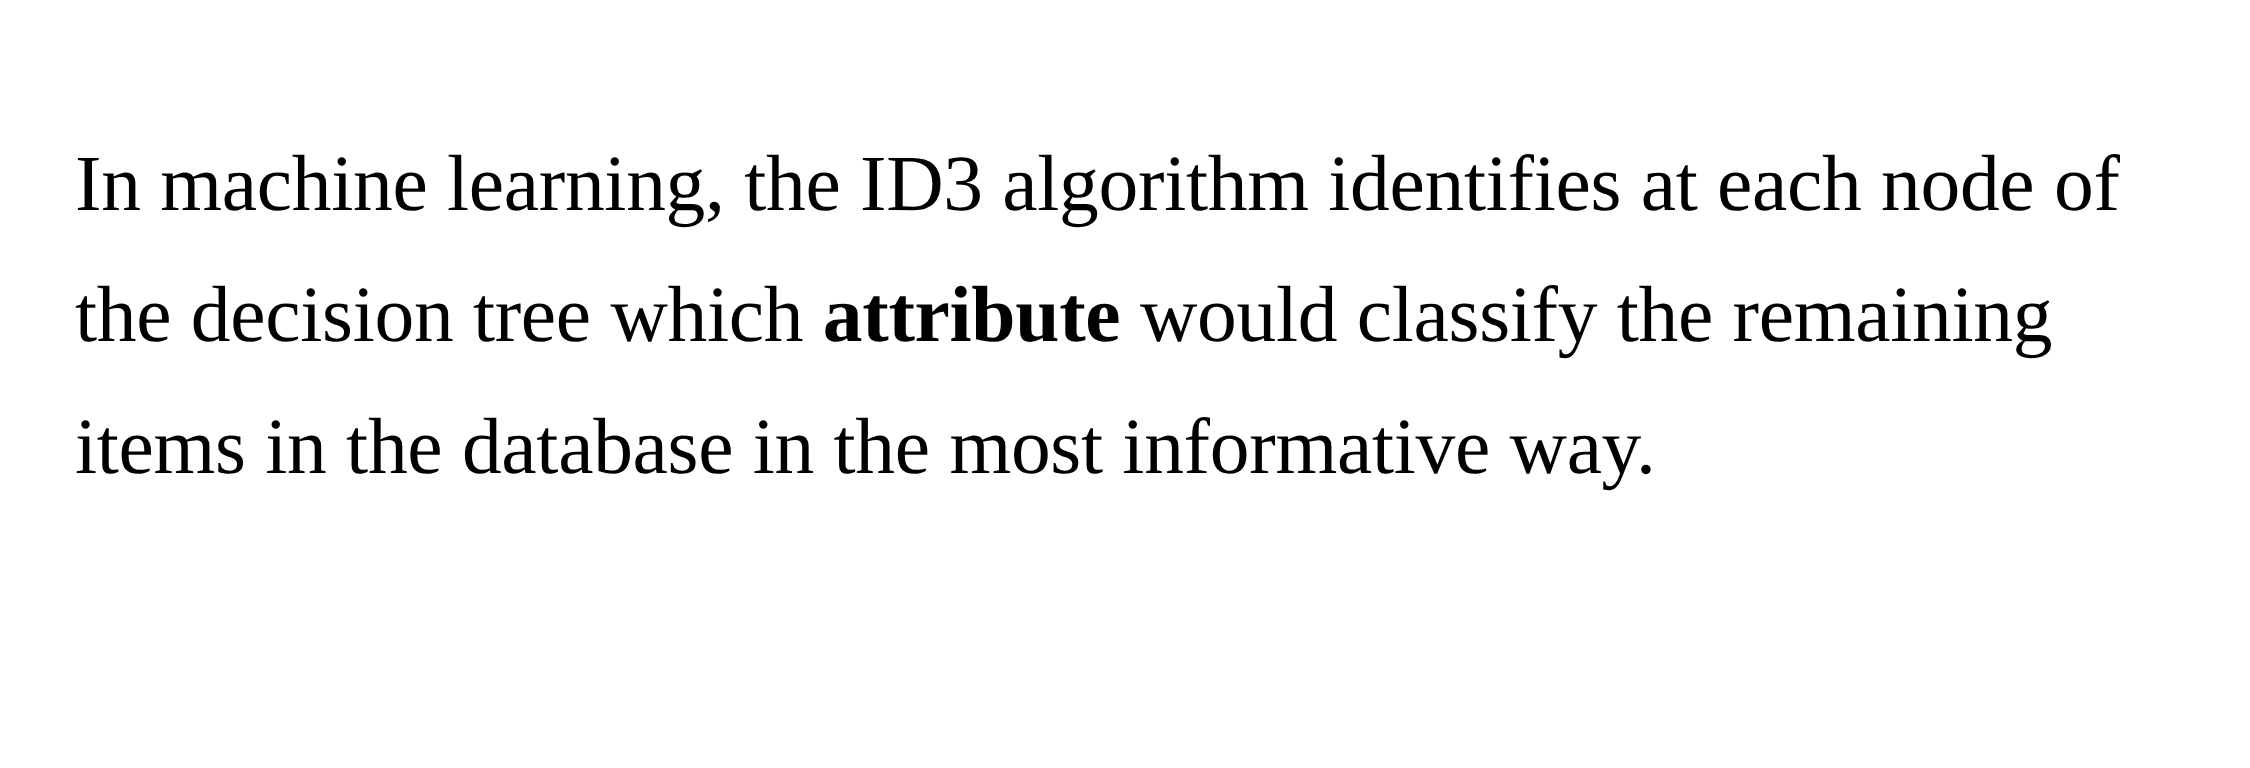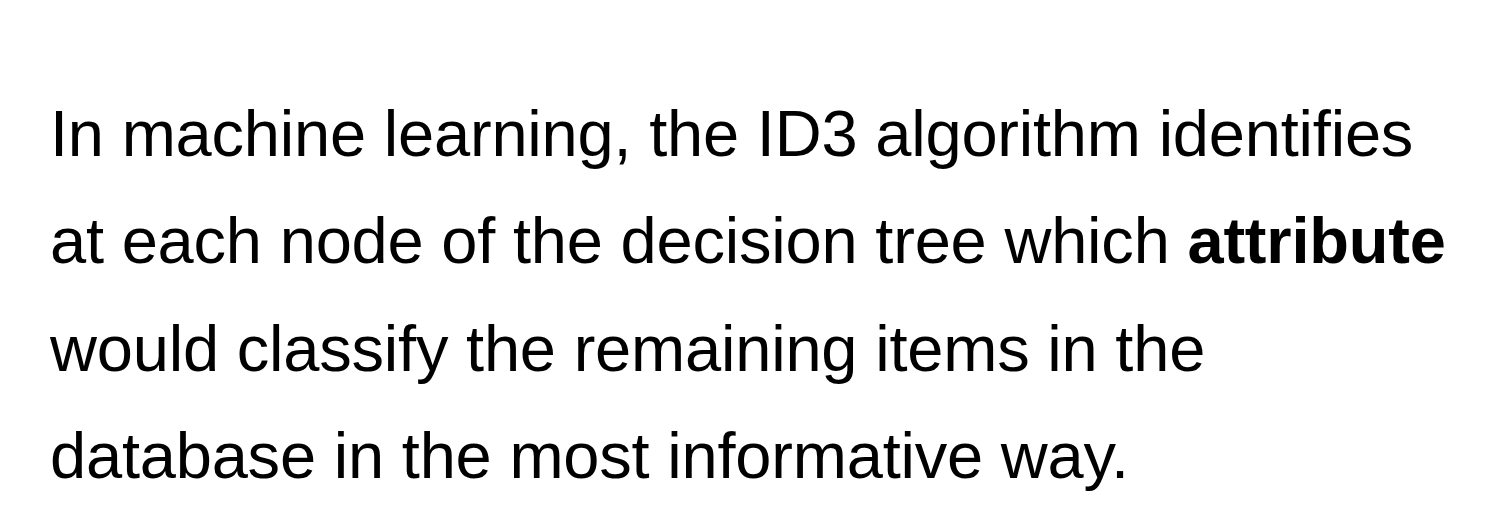--- a/index.html
+++ b/index.html
@@ -8,25 +8,26 @@
       box-sizing: border-box;
     }
     body {
       font-family: -apple-system, BlinkMacSystemFont, "Segoe UI", Helvetica, Arial, sans-serif;
       background: #ffffff;
       width: 1500px;
       height: 512px;
       padding: 80px 50px 50px 50px;
     }
     .paragraph {
-      font-size: 65px;
+      font-size: 53px;
       line-height: 1.65;
       color: #000000;
       font-weight: 400;
       letter-spacing: -0.2px;
+      font-family: Liberation Serif, serif;
     }
     .bold {
       font-weight: 700;
     }
   </style>
 </head>
 <body>
 
 <p class="paragraph"><span>In machine learning, the ID3 algorithm identifies at each node of the decision tree which </span><span class="bold">attribute</span><span> would classify the remaining items in the database in the most informative way.</span></p>
 

